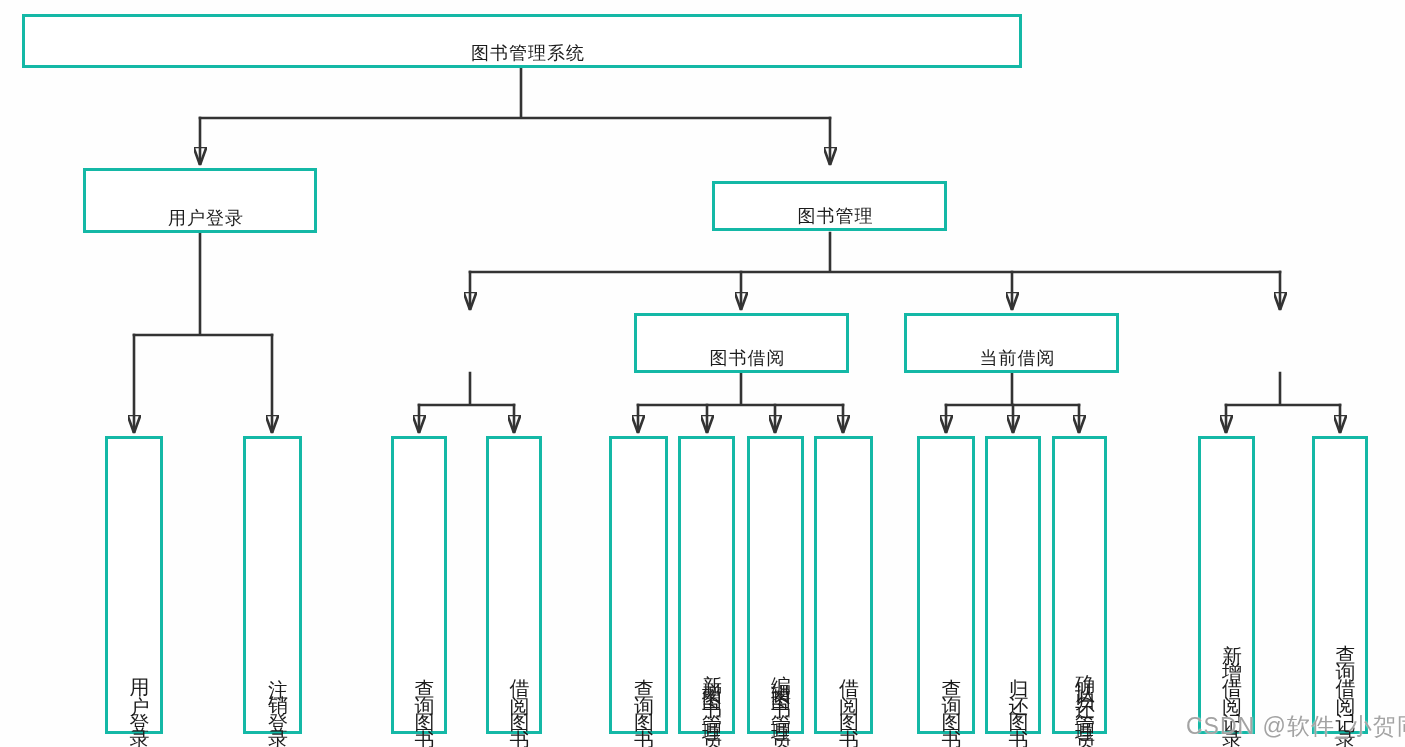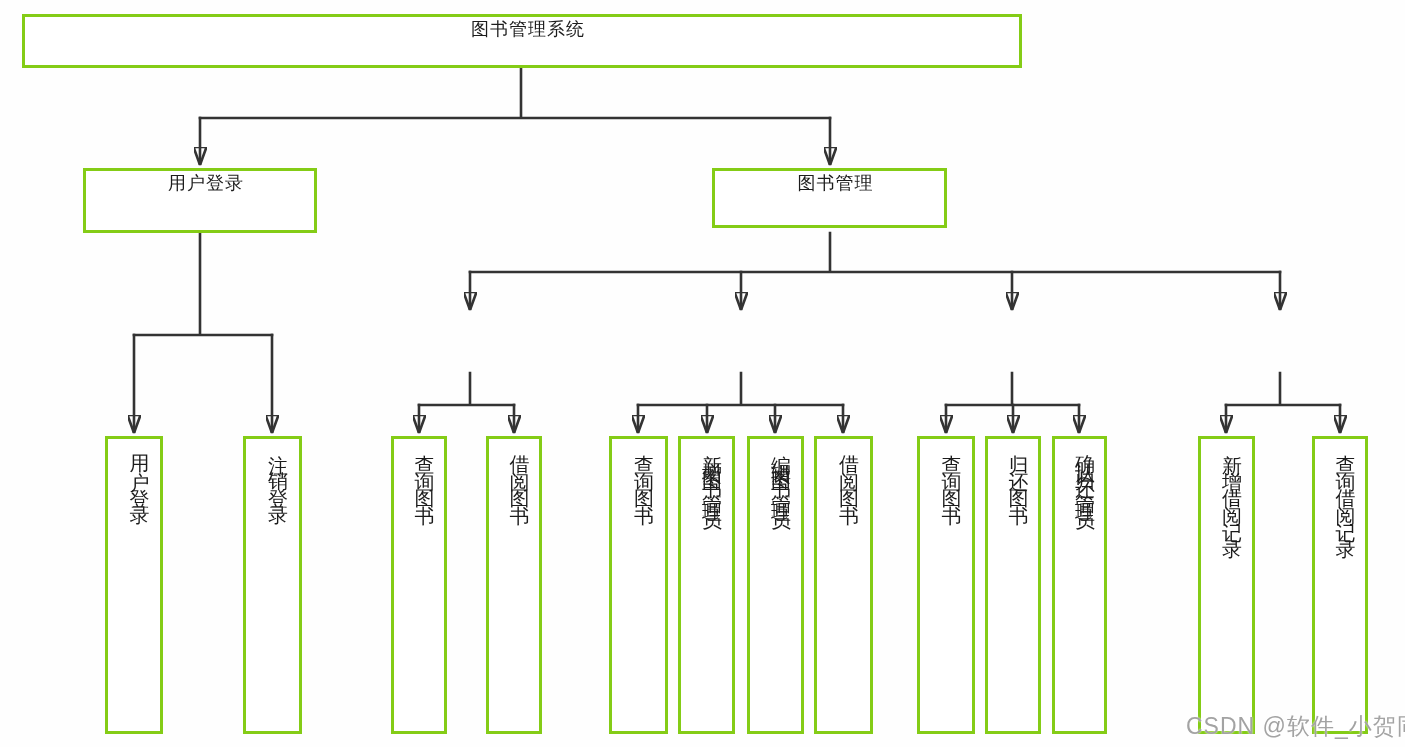--- a/index.html
+++ b/index.html
@@ -10,22 +10,22 @@
     font-family:"Liberation Sans", sans-serif;
     overflow:hidden;
   }
   .connectors {
     position:absolute; left:0; top:0; width:1405px; height:747px;
     z-index:1; pointer-events:none;
   }
   .connectors path { stroke:#333333; stroke-width:2.6; fill:none; stroke-linecap:square; }
   .node {
     position:absolute; box-sizing:border-box;
-    background:#ffffff; border:3px solid #84cc16;
-    display:flex; align-items:flex-start; justify-content:center;
+    background:#ffffff; border:3px solid #14b8a6;
+    display:flex; align-items:flex-end; justify-content:center;
     color:#1c1c1c; z-index:2;padding-left:12px;
   }
   .h-node { font-size:18px; letter-spacing:1px; }
   .v-node span {
     writing-mode:vertical-rl;
     text-orientation:mixed;
     font-size:20px;
     line-height:1;
   }
   .ls-a span { letter-spacing:17px; }  
@@ -83,24 +83,30 @@
     <path d="M1340 405 V432" marker-end="url(#arr)"></path>
   </svg>
 
   <div class="node h-node" style="left:22px; top:14px; width:1000px; height:54px;">
     <span>图书管理系统</span>
   </div>
 
   <div class="node h-node" style="left:83px; top:168px; width:234px; height:65px;">
     <span>用户登录</span>
   </div>
-  <div class="node h-node" style="left:712px; top:168px; width:235px; height:60px;">
+  <div class="node h-node" style="left:712px; top:181px; width:235px; height:50px;">
     <span>图书管理</span>
   </div>
 
+  <div class="node h-node" style="left:634px; top:313px; width:215px; height:60px;">
+    <span>图书借阅</span>
+  </div>
+  <div class="node h-node" style="left:904px; top:313px; width:215px; height:60px;">
+    <span>当前借阅</span>
+  </div>
 
   <div class="node v-node ls-a" style="left:105px; top:436px; width:58px; height:298px;">
     <span>用户登录</span>
   </div>
   <div class="node v-node ls-a" style="left:243px; top:436px; width:59px; height:298px;">
     <span>注销登录</span>
   </div>
 
   <div class="node v-node ls-a" style="left:391px; top:436px; width:56px; height:298px;">
     <span>查询图书</span>

